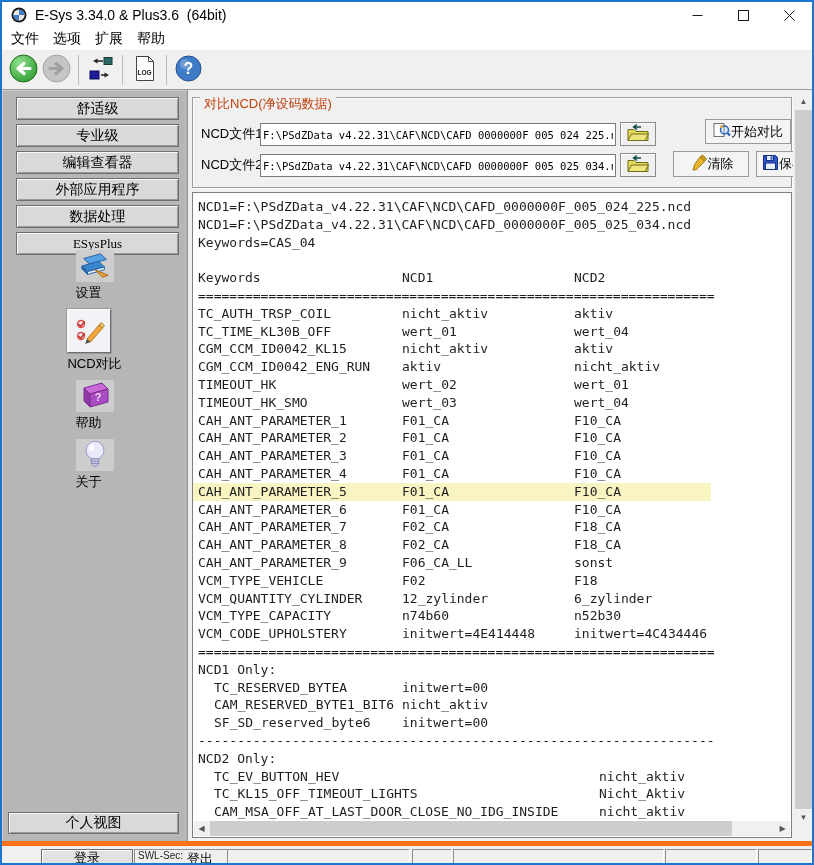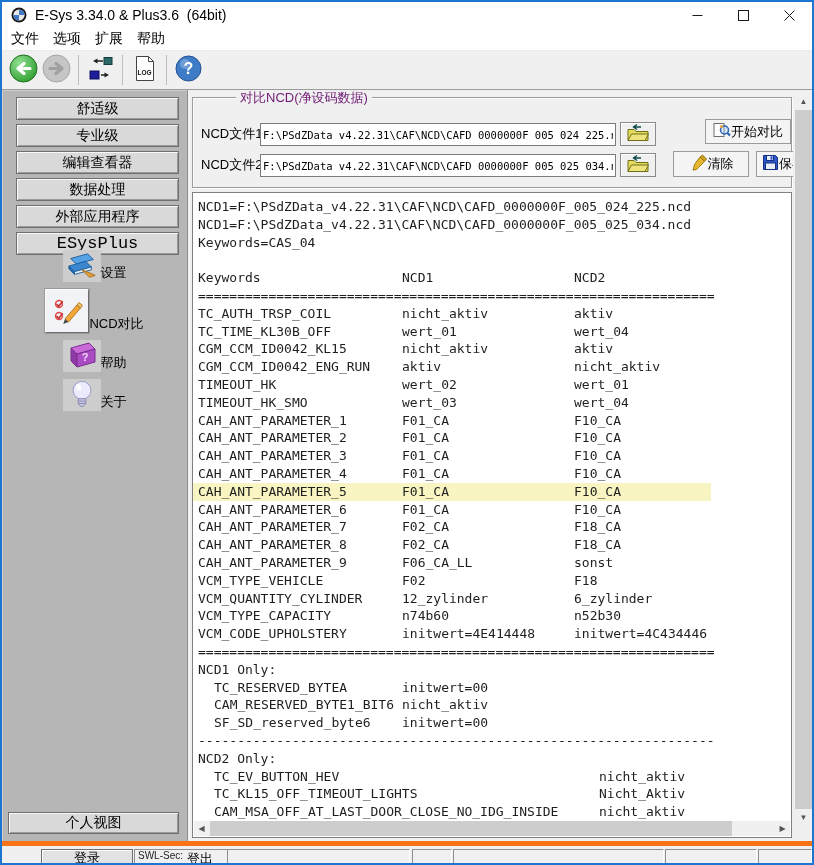--- a/index.html
+++ b/index.html
@@ -25,38 +25,38 @@
   .tb-btn{width:33px;height:34px;display:flex;align-items:center;justify-content:center;}
   .tb-sep{width:1px;height:30px;background:#bdbdbd;margin:0 5px;}
 
   
   .sidebar{position:absolute;left:2px;top:90px;width:185px;height:751px;background:#b6b6b6;
     border-right:1px solid #8e8e8e;box-shadow:inset 1px 1px 0 #cfcfcf;}
   .sb-buttons{position:absolute;top:7px;left:6px;right:8px;display:flex;flex-direction:column;gap:4px;padding-left:8px;}
   .sb-btn{height:23px;background:#d9d9d9;border:1px solid #6f6f6f;
     box-shadow:inset 1px 1px 0 #f8f8f8,inset -1px -1px 0 #9a9a9a;
     font-size:14px;display:flex;align-items:center;justify-content:center;}
-  .sb-btn.mono{font-family:Liberation Mono, monospace;font-size:17px;}
+  .sb-btn.mono{font-family:Liberation Serif, serif;font-size:13px;}
   .sb-tools{position:absolute;top:160px;left:0;right:0;display:flex;flex-direction:column;align-items:center;}
-  .tool{display:flex;flex-direction:row;align-items:flex-end;margin-bottom:7px;}
+  .tool{display:flex;flex-direction:column;align-items:flex-start;margin-bottom:7px;}
   .tool-icon-wrap{width:38px;height:32px;background:#cdcdcd;display:flex;align-items:center;justify-content:center;}
   .tool.selected .tool-icon-wrap{width:42px;height:42px;background:#f2f3f6;
     border:1px solid;border-color:#fafafa #6e6e6e #6e6e6e #fafafa;box-shadow:0 0 0 1px #9a9a9a;}
   .tool-label{font-size:13px;margin-top:2px;}
   .sb-bottom{position:absolute;bottom:7px;left:6px;right:8px;height:22px;background:#d9d9d9;
     border:1px solid #6f6f6f;box-shadow:inset 1px 1px 0 #f8f8f8,inset -1px -1px 0 #9a9a9a;
     font-size:14px;display:flex;align-items:center;justify-content:center;}
 
   
   .main{position:absolute;left:188px;top:90px;width:624px;height:751px;background:#f0f0f0;}
   .main-clip{position:absolute;left:0;top:0;width:605px;height:751px;overflow:hidden;}
 
   .groupbox{position:absolute;left:4px;top:7px;width:598px;height:89px;border:1px solid #9c9c9c;
     box-shadow:1px 1px 0 rgba(255,255,255,.9),inset 1px 1px 0 rgba(255,255,255,.7);}
-  .gb-title{position:absolute;top:-9px;left:7px;background:#f0f0f0;padding:0 4px;font-size:13px;color:#701a75;margin-left:36px;}
+  .gb-title{position:absolute;top:-9px;left:7px;background:#f0f0f0;padding:6px 4px;font-size:13px;color:#c2410c;}
   .gb-label{position:absolute;font-size:13px;}
   .gb-input{position:absolute;left:67px;width:350px;height:21px;border:1px solid #7b7b7b;background:#fff;
     font-family:"DejaVu Sans Mono",monospace;font-size:10.5px;padding:0 2px;color:#000;box-sizing:content-box;}
   .browse-btn{position:absolute;left:427px;width:36px;height:24px;background:#f0f0f0;border:1px solid #8a8a8a;
     box-shadow:inset 1px 1px 0 #fff;display:flex;align-items:center;justify-content:center;padding:0;}
   .cmd-btn{position:absolute;background:#f4f4f4;border:1px solid #9a9a9a;font-size:13px;
     font-family:"Liberation Sans",sans-serif;display:flex;align-items:center;justify-content:center;}
   .start-btn{left:512px;top:21px;width:86px;height:25px;}
   .clear-btn{left:480px;top:53px;width:76px;height:26px;}
   .save-btn{left:563px;top:53px;width:82px;height:26px;justify-content:flex-start;padding-left:5px;}
@@ -181,22 +181,22 @@
         <text x="13.5" y="19" text-anchor="middle" font-size="16" font-weight="bold" fill="#fff" font-family="Liberation Sans, sans-serif">?</text>
       </svg></span>
     </div>
   </div>
 
   <div class="sidebar">
     <div class="sb-buttons">
         <button class="sb-btn">舒适级</button>
         <button class="sb-btn">专业级</button>
         <button class="sb-btn">编辑查看器</button>
+        <button class="sb-btn">外部应用程序</button>
         <button class="sb-btn">数据处理</button>
-        <button class="sb-btn">外部应用程序</button>
         <button class="sb-btn mono">ESysPlus</button>
       </div>
     <div class="sb-tools">
         <div class="tool">
           <div class="tool-icon-wrap">
             <svg width="36" height="30" viewBox="0 0 36 32">
               <path d="M6 8 L24 3 L30 9 L12 14 Z" fill="#57a2e4" stroke="#1d5f9e"></path>
               <path d="M4 16 L22 11 L28 17 L10 22 Z" fill="#3b87cf" stroke="#1d5f9e"></path>
               <path d="M4 16 L10 22 L10 25 L4 19 Z" fill="#2a6cb0" stroke="#1d5f9e"></path>
               <path d="M10 22 L28 17 L28 20 L10 25 Z" fill="#e9eef4" stroke="#1d5f9e"></path>

